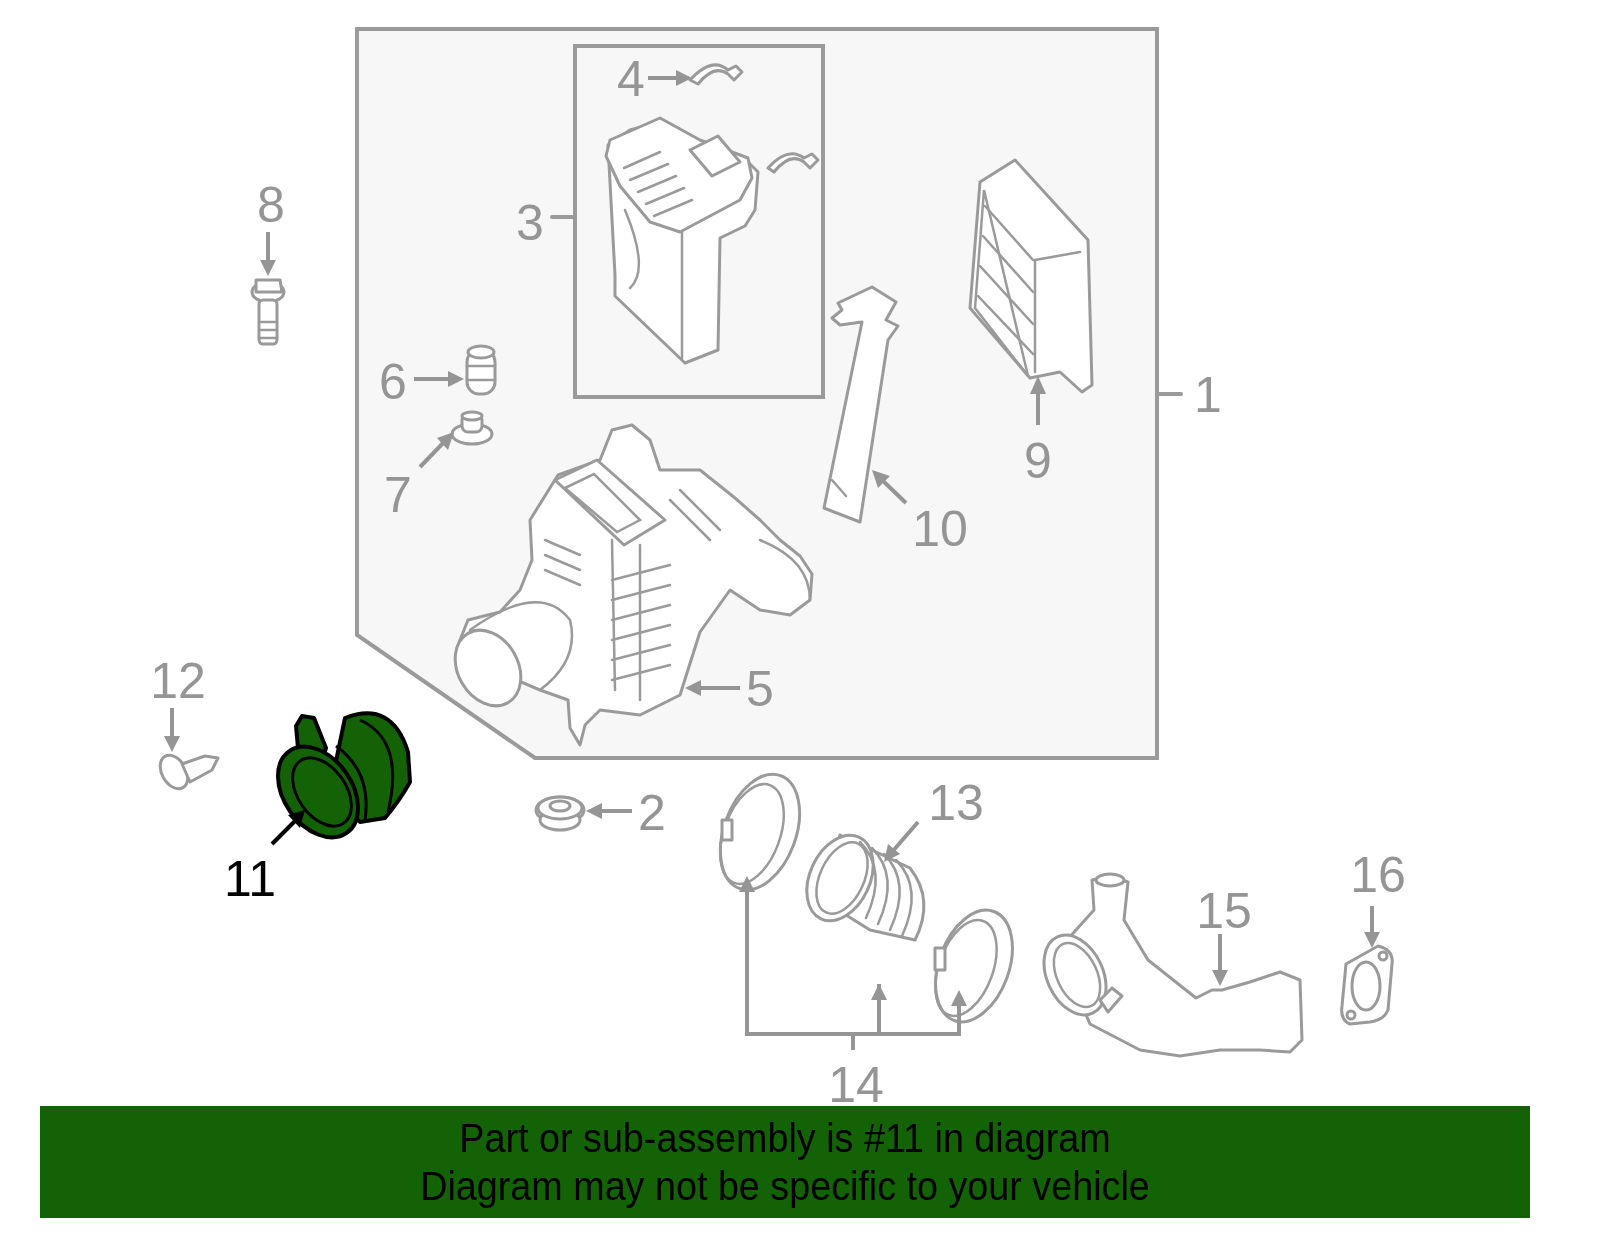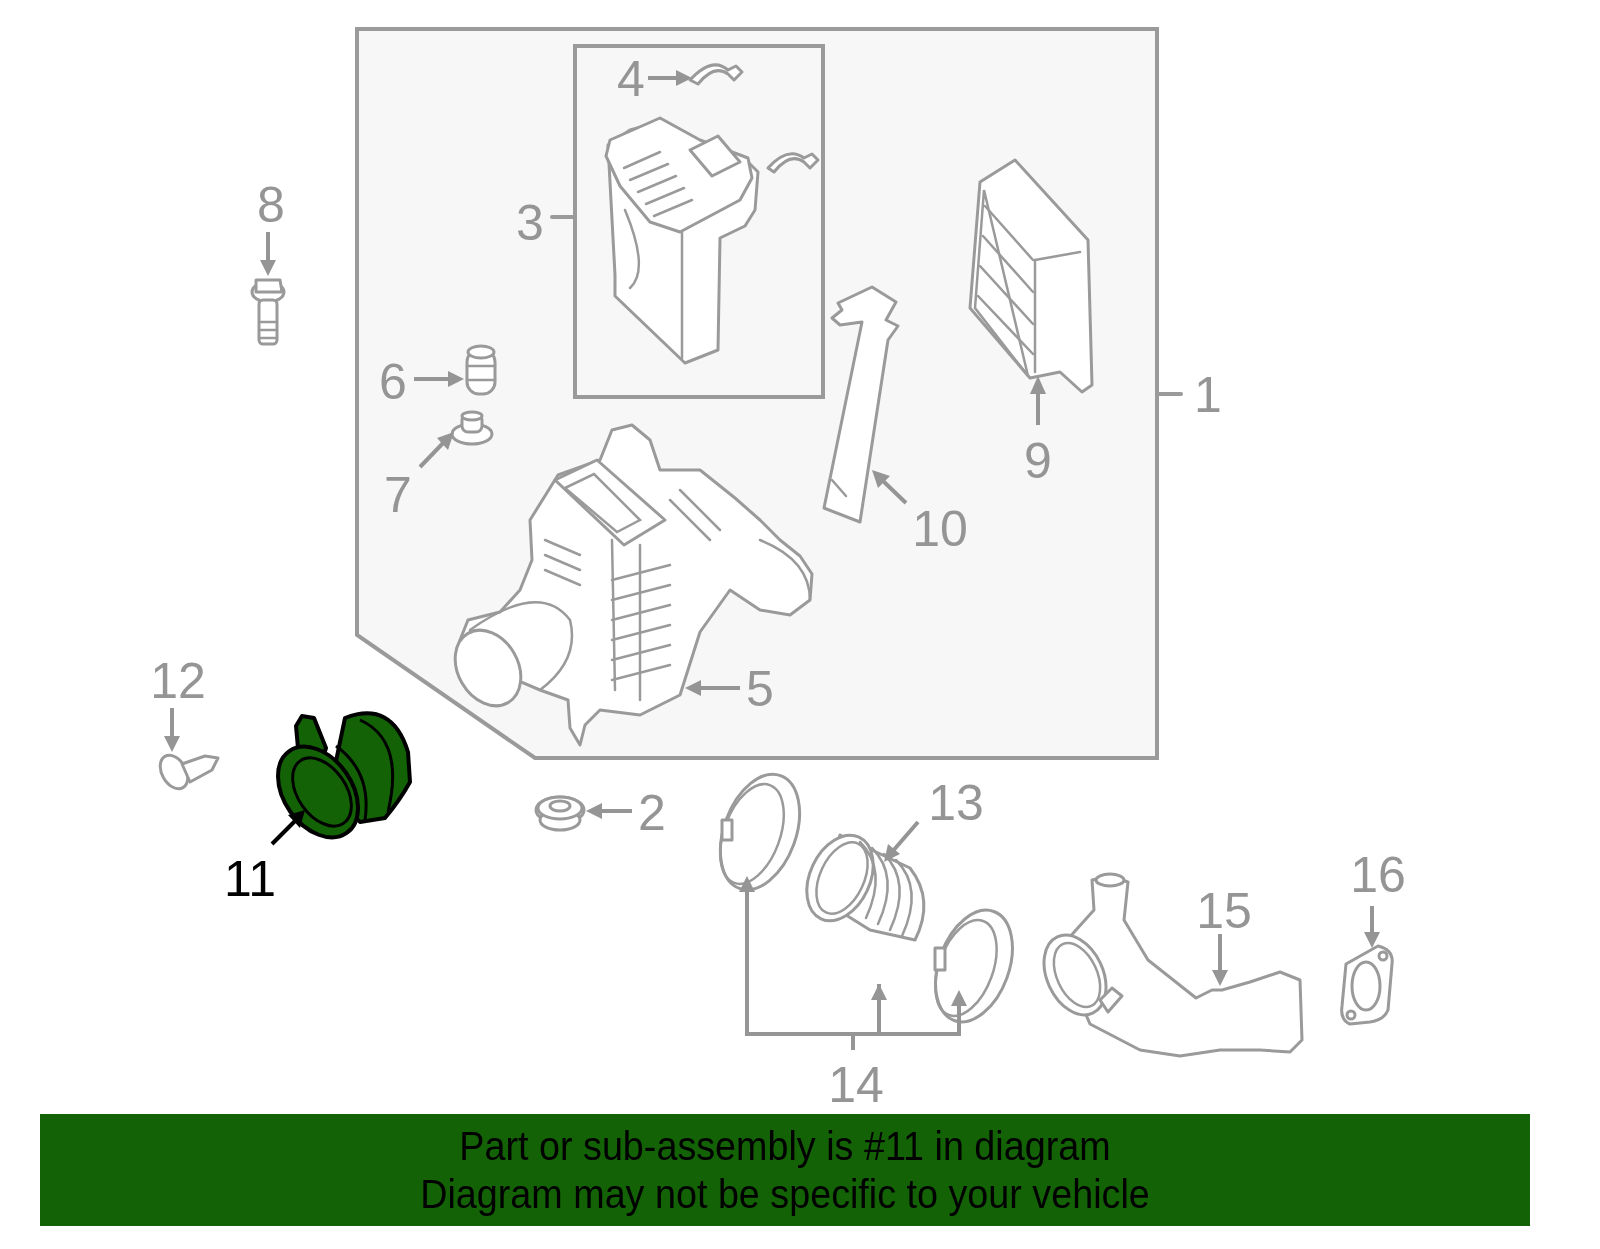--- a/index.html
+++ b/index.html
@@ -6,21 +6,21 @@
   body { width: 1600px; height: 1249px; position: relative; overflow: hidden; font-family: "Liberation Sans", sans-serif; }
   #diagram { position: absolute; left: 0; top: 0; width: 1600px; height: 1249px; }
   .lbl { font-family: "Liberation Sans", sans-serif; font-size: 50px; fill: #959595; }
   .lbl-hl { fill: #000000; }
   .ln { stroke: #9a9a9a; stroke-width: 4; fill: none; stroke-linejoin: round; stroke-linecap: round; }
   .ln3 { stroke: #9a9a9a; stroke-width: 3; fill: #ffffff; stroke-linejoin: round; stroke-linecap: round; }
   .thin { stroke: #9a9a9a; stroke-width: 2.5; fill: none; stroke-linecap: round; }
   .arrowline { stroke: #959595; stroke-width: 4; fill: none; }
   .hl { stroke: #000; stroke-width: 4; fill: #136306; stroke-linejoin: round; }
   .hl-line { stroke: #000; stroke-width: 3; fill: none; }
-  #banner { position: absolute; left: 40px; top: 1106px; width: 1490px; height: 112px; background: #136306; text-align: center; margin-top: 8px; }
+  #banner { position: absolute; left: 40px; top: 1106px; width: 1490px; height: 112px; background: #136306; text-align: center; }
   #banner .line { font-family: "Liberation Sans", sans-serif; font-size: 41px; line-height: 48px; color: #000; transform: scaleX(0.92); }
   #banner .l1 { padding-top: 8px; }
 </style>
 </head>
 <body>
 
 <svg id="diagram" viewBox="0 0 1600 1249" xmlns="http://www.w3.org/2000/svg">
 
   <g>
     <polygon points="357,29 1157,29 1157,758 535,758 357,635" fill="#f7f7f7" stroke="#9a9a9a" stroke-width="4"></polygon>

